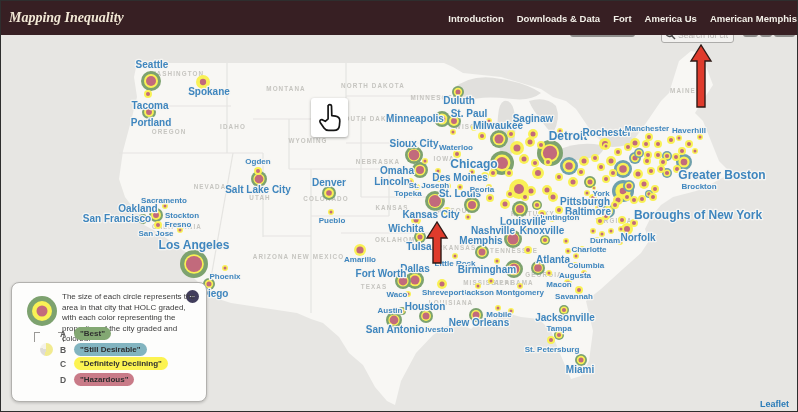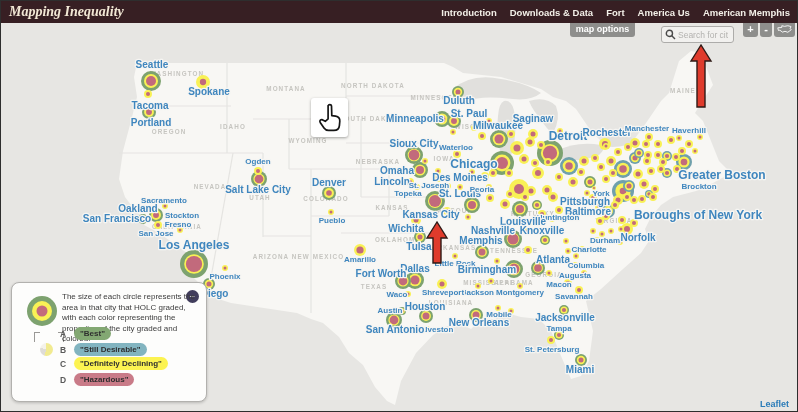--- a/index.html
+++ b/index.html
@@ -2,27 +2,27 @@
 <html><head>
 <meta charset="utf-8">
 <style>
   html,body{margin:0;padding:0;background:#d8d7d5;}
   .screen{position:relative;width:798px;height:412px;overflow:hidden;background:#e7e6e3;
           border:1px solid #2e2e2e;box-sizing:border-box;
           font-family:"Liberation Sans",sans-serif;}
   svg.map{position:absolute;left:0;top:0;}
 
   
-  header{position:absolute;left:0;top:0;width:100%;height:22px;background:#371f23;z-index:40;
+  header{position:absolute;left:0;top:0;width:100%;height:34px;background:#371f23;z-index:40;
          display:flex;align-items:center;}
   .title{font-family:"Liberation Serif",serif;font-style:italic;font-weight:bold;
          color:#f2e8d5;font-size:14px;margin-left:8px;white-space:nowrap;}
   .subtitle{font-family:"Liberation Serif",serif;font-style:italic;color:#bf4b3b;
             font-size:11px;margin-left:9px;white-space:nowrap;}
-  nav{margin-left:auto;display:flex;gap:13px;padding-right:7px;}
+  nav{margin-left:auto;display:flex;gap:13px;}
   nav a{color:#f3f0e8;font-size:9.5px;font-weight:bold;text-decoration:none;white-space:nowrap;cursor:pointer;}
 
   
   .t-btn{position:absolute;top:19px;height:17px;background:#8e8e8c;border:none;border-radius:3px;
          color:#fff;font-family:"Liberation Sans",sans-serif;font-size:9px;font-weight:bold;
          display:flex;align-items:center;justify-content:center;z-index:20;cursor:pointer;padding:0;}
   .mapopt{left:569px;width:65px;}
   .plus{left:742px;width:15px;font-size:11px;}
   .minus{left:759px;width:12px;font-size:11px;}
   .usbtn{left:773px;width:21px;}

